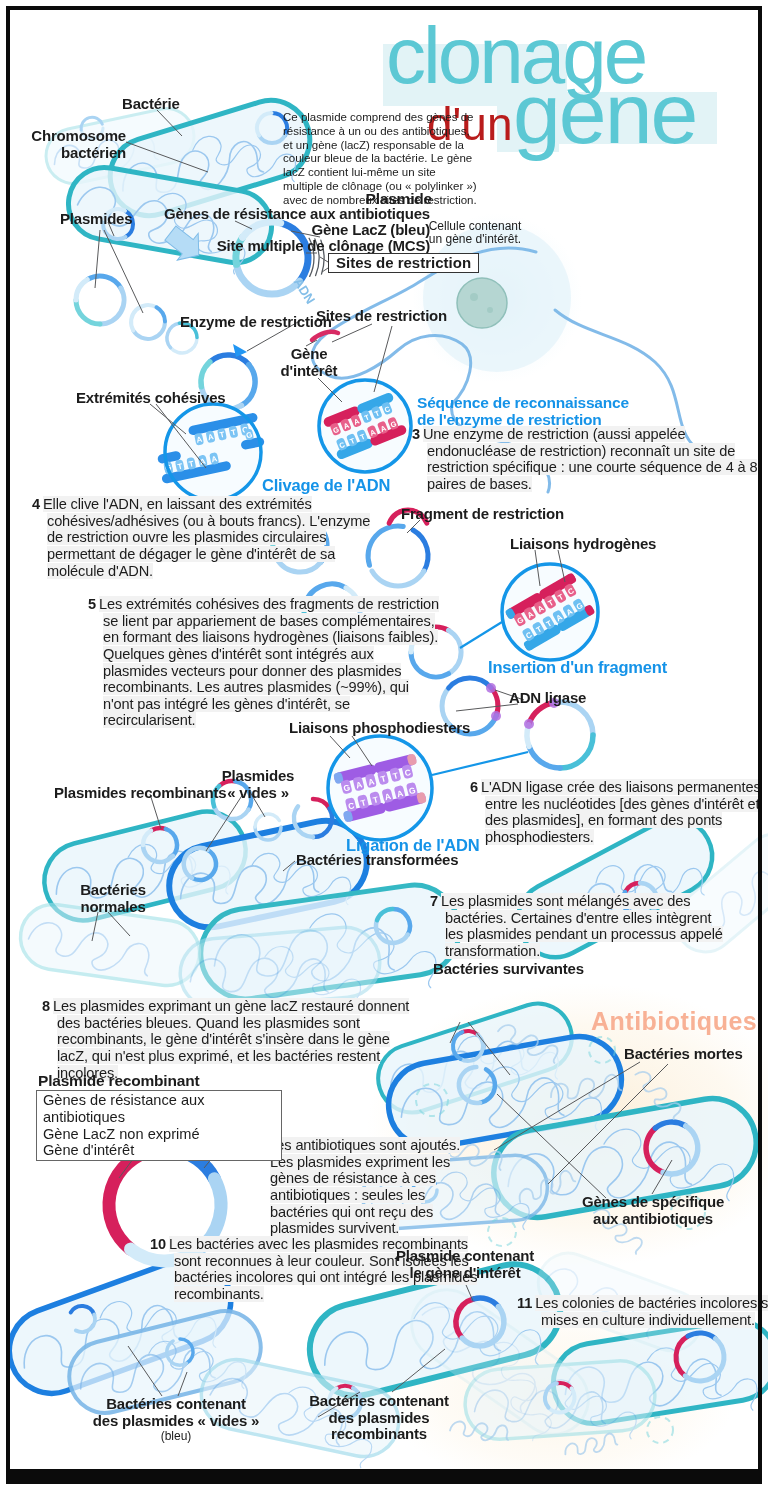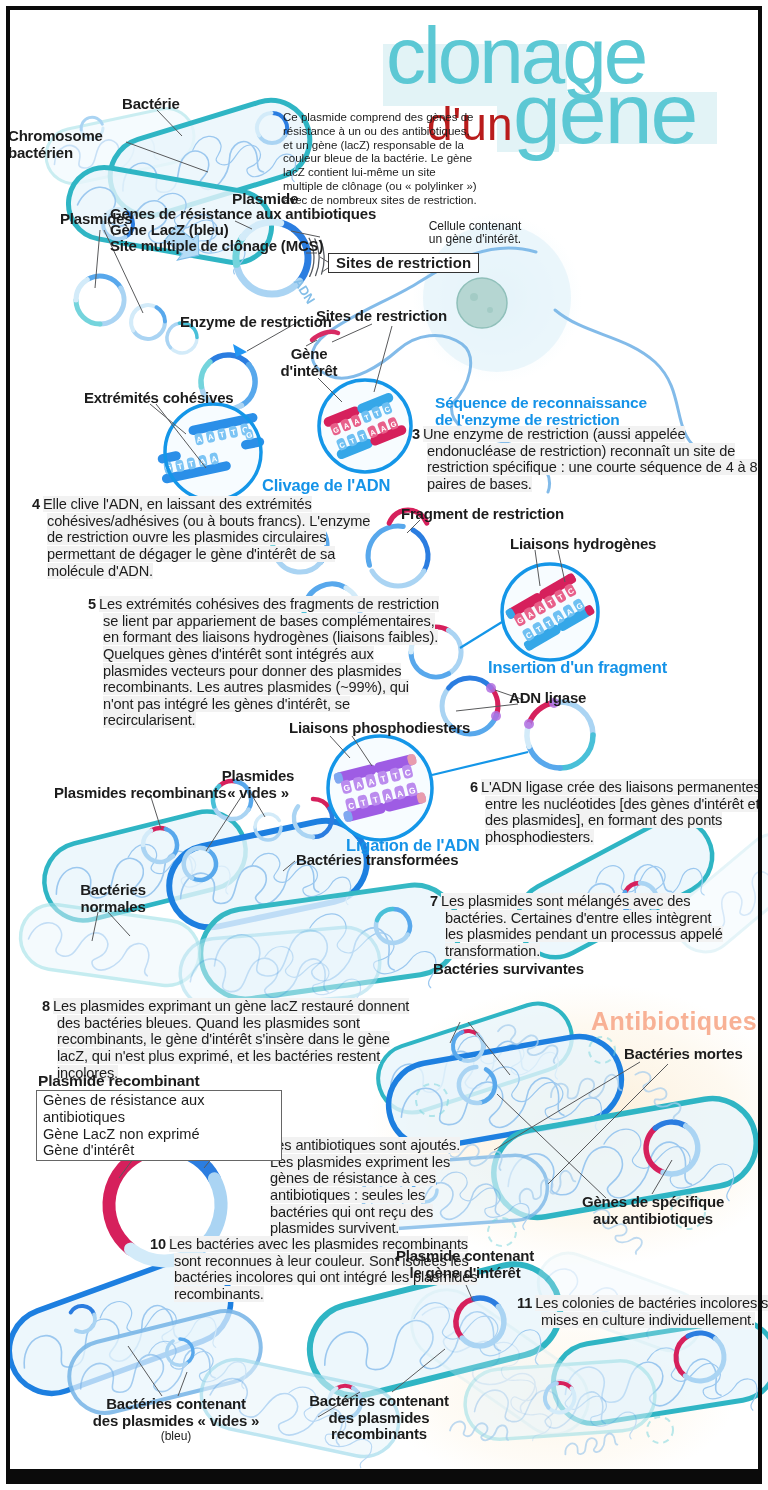--- a/index.html
+++ b/index.html
@@ -9,21 +9,21 @@
   #bottombar{position:absolute;left:10px;top:1469px;width:748px;height:12px;background:#0b0b0b;z-index:5}
   #art{position:absolute;left:0;top:0;z-index:1}
   .hl{position:absolute;background:#e2f3f6;z-index:0}
   .title{position:absolute;color:#5cc8d4;z-index:2;font-weight:400;line-height:1}
   .t{position:absolute;z-index:3}
   .lbl{font-weight:700;font-size:15px;line-height:1.1;letter-spacing:-.2px}
   .sm{font-weight:400;font-size:11.5px;line-height:1.2}
   .reg{font-weight:400;font-size:12px;line-height:1.12}
   .pre{white-space:pre-line}
   .ctr{text-align:center}
-  .rt{text-align:left}
+  .rt{text-align:right}
   .blue{color:#1593e8;font-size:16.5px}
   .peach{color:#f8b195;font-size:25px;letter-spacing:.5px}
   .step{font-size:14.6px;line-height:1.14;letter-spacing:-.15px;padding-left:15px}
   .step .num{font-weight:700;margin-left:-15px;padding-right:3px}
   .step.w2{padding-left:24px}.step.w2 .num{margin-left:-24px}
   .step .txt{background:#f2f2f2}
   .box{border:1.4px solid #333;padding:0 7px 1px;background:#fff;font-weight:700;font-size:15px}
   .legendbox{border:1.2px solid #666;padding:1px 6px;font-size:14.6px;line-height:16.8px;font-weight:400;background:#fff}
 </style>
 </head>
@@ -598,22 +598,22 @@
   <div class="t lbl rt" style="left:110px;top:238px;width:320px">Site multiple de clônage (MCS)</div>
   <div class="t lbl rt" style="left:110px;top:222px;width:320px">Gène LacZ (bleu)</div>
   <div class="t box" style="left:328px;top:253px">Sites de restriction</div>
   <div class="t reg pre ctr" style="left:393px;top:220px;width:164px">Cellule contenant
 un gène d'intérêt.</div>
   <div class="t lbl" style="left:290px;top:284px;color:#85bfe8;transform:rotate(58deg);font-size:13px">ADN</div>
   <div class="t lbl" style="left:316px;top:308px">Sites de restriction</div>
   <div class="t lbl" style="left:180px;top:314px">Enzyme de restriction</div>
   <div class="t lbl pre ctr" style="left:266px;top:346px;width:86px">Gène
 d'intérêt</div>
-  <div class="t lbl" style="left:84px;top:390px">Extrémités cohésives</div>
-  <div class="t lbl blue pre" style="left:435px;top:394px;font-size:15.5px">Séquence de reconnaissance
+  <div class="t lbl" style="left:76px;top:390px">Extrémités cohésives</div>
+  <div class="t lbl blue pre" style="left:417px;top:394px;font-size:15.5px">Séquence de reconnaissance
 de l'enzyme de restriction</div>
   <div class="t lbl blue" style="left:262px;top:476px">Clivage de l'ADN</div>
   <div class="t lbl" style="left:401px;top:506px">Fragment de restriction</div>
   <div class="t lbl" style="left:510px;top:536px">Liaisons hydrogènes</div>
   <div class="t lbl blue" style="left:488px;top:658px">Insertion d'un fragment</div>
   <div class="t lbl" style="left:509px;top:690px">ADN ligase</div>
   <div class="t lbl" style="left:289px;top:720px">Liaisons phosphodiesters</div>
   <div class="t lbl blue" style="left:346px;top:836px">Ligation de l'ADN</div>
   <div class="t lbl" style="left:54px;top:785px">Plasmides recombinants</div>
   <div class="t lbl pre ctr" style="left:206px;top:768px;width:104px">Plasmides

